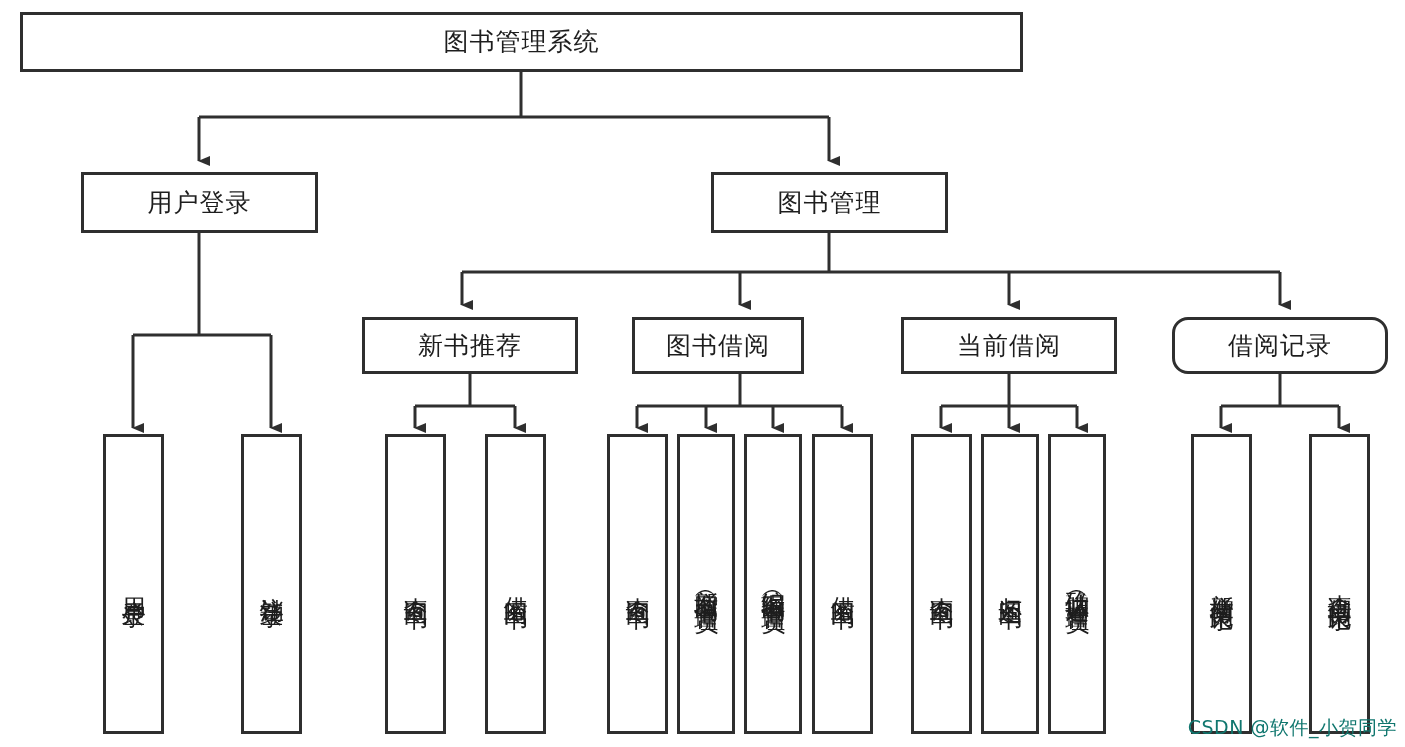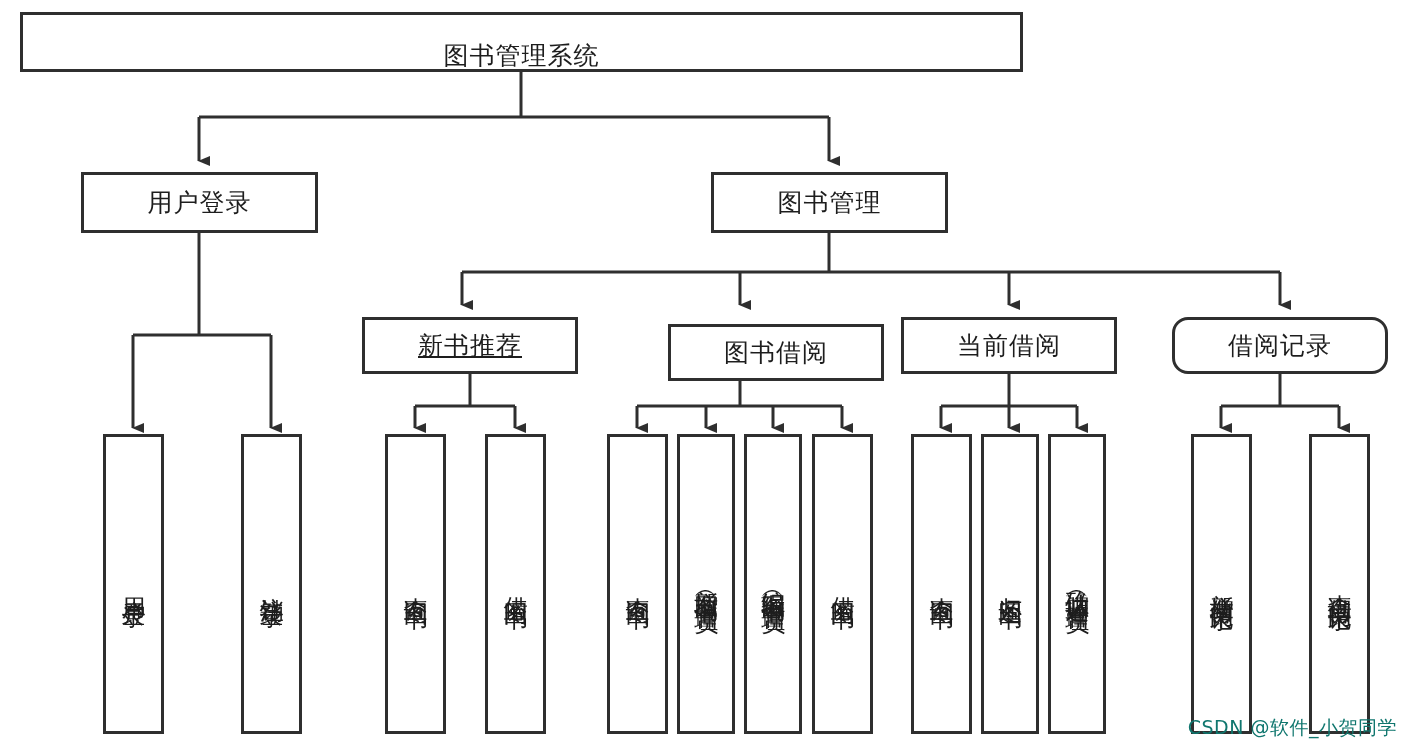--- a/index.html
+++ b/index.html
@@ -116,35 +116,35 @@
       <path d="M1009,406 L1009,428" marker-end="url(#arw)"></path>
       <path d="M1077,406 L1077,428" marker-end="url(#arw)"></path>
 
       <path d="M1280,374 L1280,406"></path>
       <path d="M1221,406 L1339,406"></path>
       <path d="M1221,406 L1221,428" marker-end="url(#arw)"></path>
       <path d="M1339,406 L1339,428" marker-end="url(#arw)"></path>
     </g>
   </svg>
 
-  <div class="node h root" style="left:20px; top:12px; width:1003px; height:60px;align-items:flex-end;">
+  <div class="node h root" style="left:20px; top:12px; width:1003px; height:60px;">
     <span>图书管理系统</span>
   </div>
 
   <div class="node h" style="left:81px; top:172px; width:237px; height:61px;">
     <span>用户登录</span>
   </div>
   <div class="node h" style="left:711px; top:172px; width:237px; height:61px;">
     <span>图书管理</span>
   </div>
 
-  <div class="node h" style="left:362px; top:317px; width:216px; height:57px;text-decoration:underline;">
+  <div class="node h" style="left:362px; top:317px; width:216px; height:57px;">
     <span>新书推荐</span>
   </div>
-  <div class="node h" style="left:632px; top:324px; width:216px; height:57px;margin-left:36px;">
+  <div class="node h" style="left:632px; top:317px; width:172px; height:57px;">
     <span>图书借阅</span>
   </div>
   <div class="node h" style="left:901px; top:317px; width:216px; height:57px;">
     <span>当前借阅</span>
   </div>
   <div class="node h" style="left:1172px; top:317px; width:216px; height:57px;border-radius:16px;">
     <span>借阅记录</span>
   </div>
 
   <div class="node v" style="left:103px; top:434px; width:61px; height:300px;">

